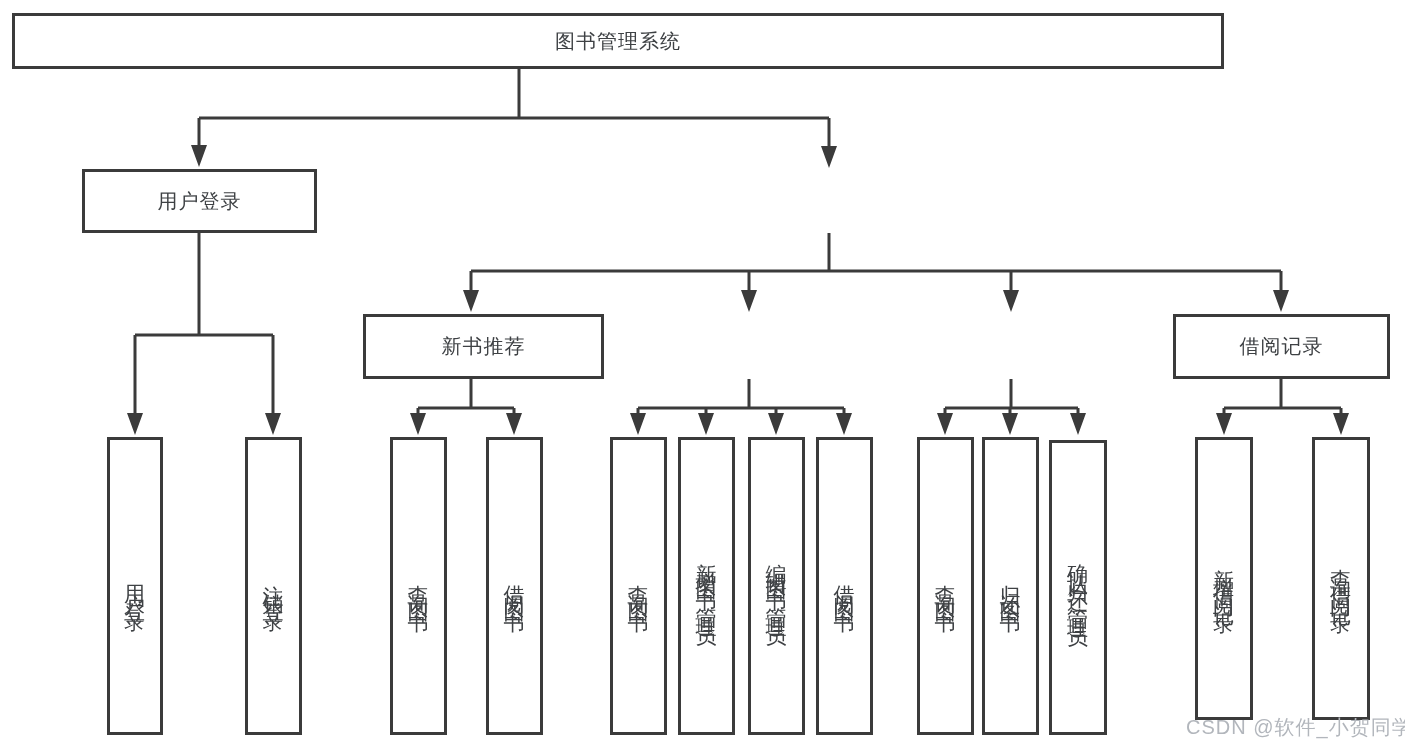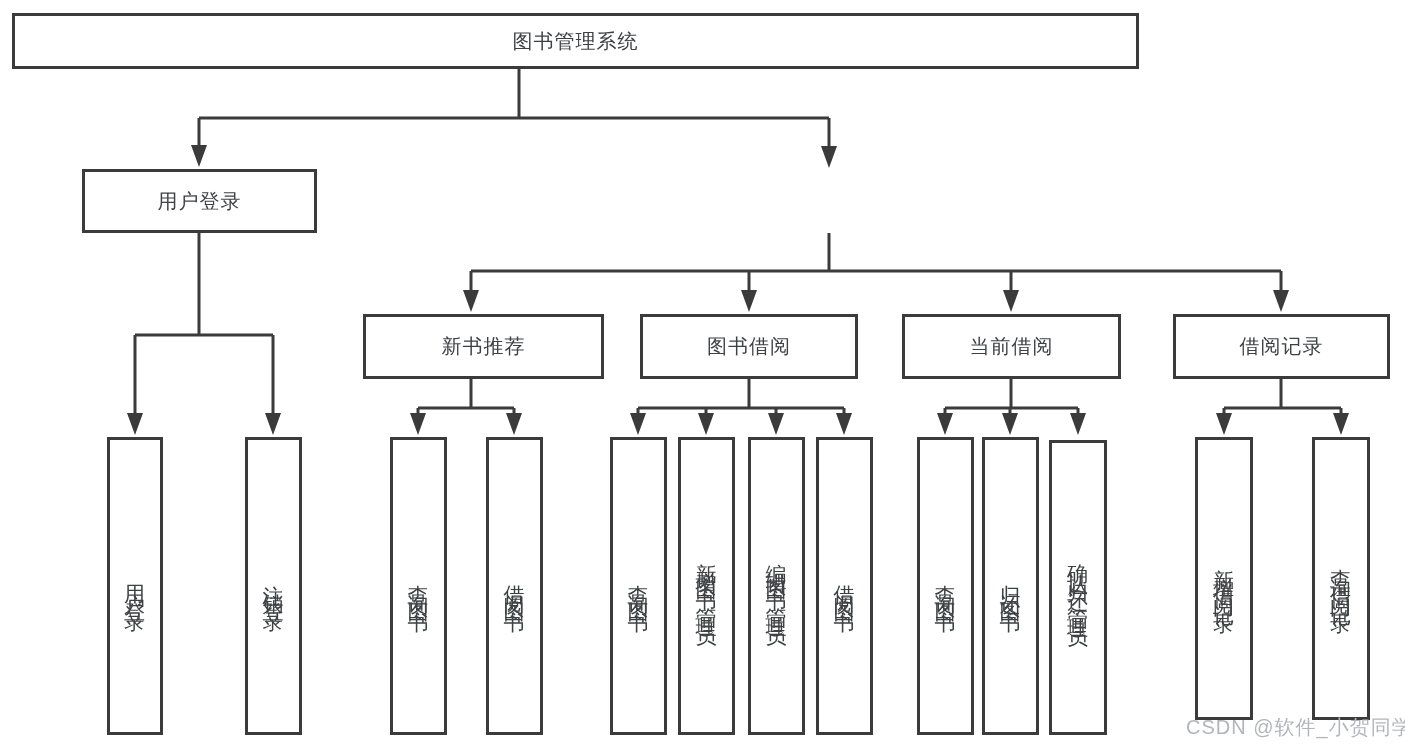--- a/index.html
+++ b/index.html
@@ -80,36 +80,30 @@
       M698,413 L714,413 L706,435 Z
       M768,413 L784,413 L776,435 Z
       M836,413 L852,413 L844,435 Z
       M937,413 L953,413 L945,435 Z
       M1002,413 L1018,413 L1010,435 Z
       M1070,413 L1086,413 L1078,435 Z
       M1216,413 L1232,413 L1224,435 Z
       M1333,413 L1349,413 L1341,435 Z"></path>
   </svg>
 
-  <div class="node root" style="left:12px; top:13px; width:1127px; height:56px;">
+  <div class="node root" style="left:12px; top:13px; width:1212px; height:56px;">
     <span>图书管理系统</span>
   </div>
 
   <div class="node" style="left:82px; top:169px; width:235px; height:64px;">
     <span>用户登录</span>
   </div>
 
   <div class="node" style="left:363px; top:314px; width:241px; height:65px;">
     <span>新书推荐</span>
-  </div>
-  <div class="node" style="left:640px; top:314px; width:218px; height:65px;">
-    <span>图书借阅</span>
-  </div>
-  <div class="node" style="left:902px; top:314px; width:219px; height:65px;">
-    <span>当前借阅</span>
   </div>
   <div class="node" style="left:1173px; top:314px; width:217px; height:65px;">
     <span>借阅记录</span>
   </div>
 
   <div class="node leaf" style="left:107px; top:437px; width:56px; height:298px;">
     <span class="vtxt">用户登录</span>
   </div>
   <div class="node leaf" style="left:245px; top:437px; width:57px; height:298px;">
     <span class="vtxt">注销登录</span>

